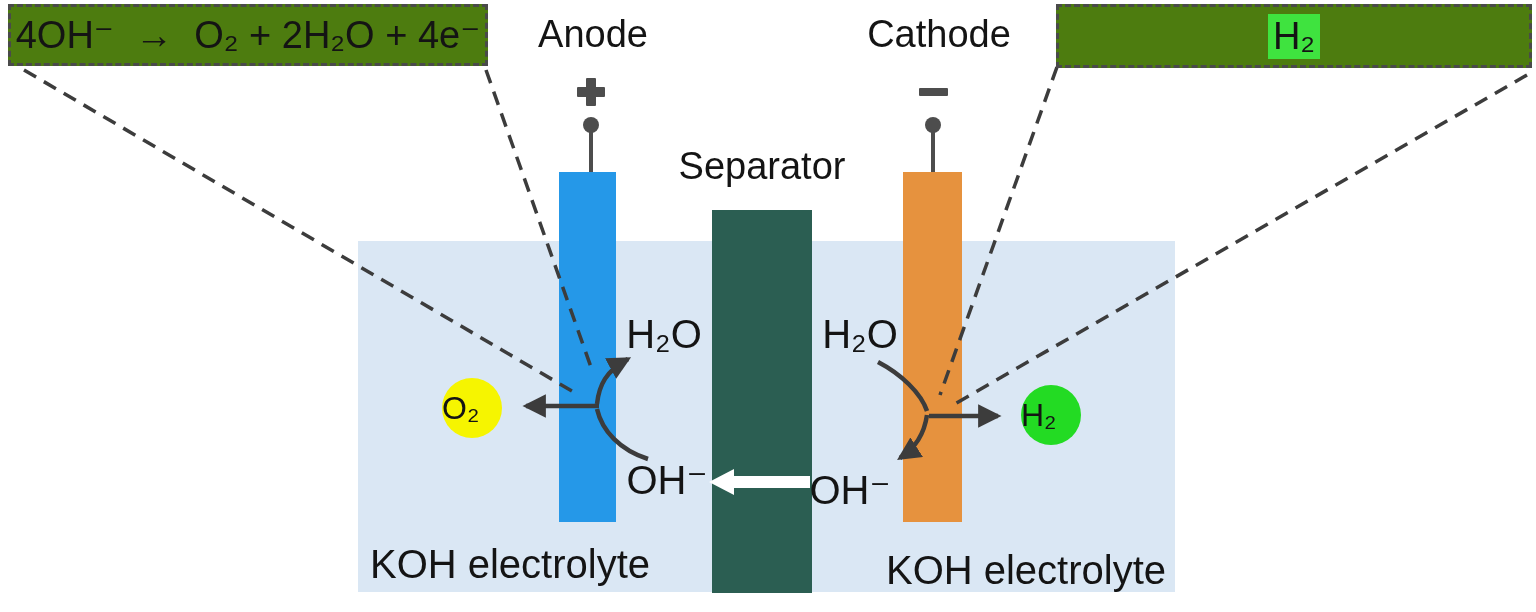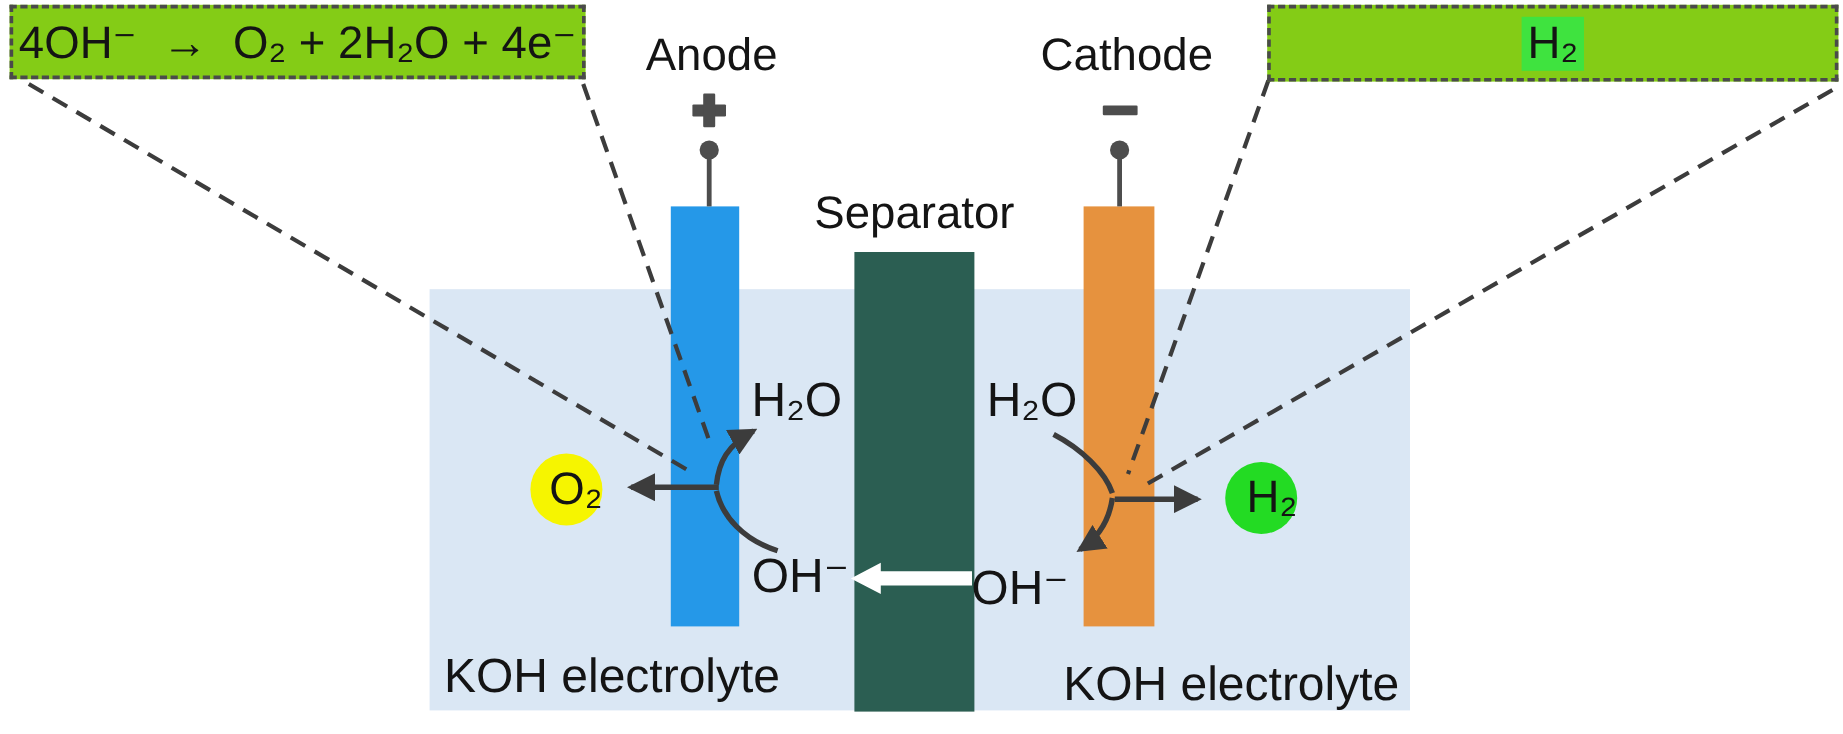--- a/index.html
+++ b/index.html
@@ -14,43 +14,43 @@
   .electrolyte { left:358px; top:241px; width:817px; height:351px; background:#dae7f4; }
   .electrode-anode   { left:559px; top:172px; width:57px;  height:350px; background:#2598e8; }
   .electrode-cathode { left:903px; top:172px; width:59px;  height:350px; background:#e6923e; }
   .separator-bar     { left:712px; top:210px; width:100px; height:383px; background:#2b5e52; }
 
   
   svg.overlay { position:absolute; left:0; top:0; width:1536px; height:612px; }
 
   
   .label { position:absolute; transform:translateX(-50%); white-space:nowrap; line-height:1.08; }
-  .lab38 { font-size:38px;margin-top:12px; }
+  .lab38 { font-size:38px; }
   .lab40 { font-size:40px; }
   .anode-label    { left:593px;  top:14px; }
   .cathode-label  { left:939px;  top:14px; }
   .separator-label{ left:762px;  top:146px; }
   .koh-left  { left:510px;  top:543px; }
   .koh-right { left:1026px; top:549px; }
   .h2o-anode   { left:664px; top:313px; }
   .oh-anode    { left:667px; top:459px; }
   .h2o-cathode { left:860px; top:313px; }
   .oh-cathode  { left:850px; top:469px; }
 
   
   .bubble {
     position:absolute; width:60px; height:60px; border-radius:50%;
-    display:flex; align-items:center; justify-content:flex-end; font-size:38px;
+    display:flex; align-items:center; justify-content:flex-start; font-size:32px;
   }
   .o2-bubble { left:442px; top:378px; background:#f6f500; }
   .h2-bubble { left:1021px; top:385px; background:#23db23; }
 
   
   .eq-box {
-    position:absolute; border:3px dashed #4a4a4a; background:#84cc16;
+    position:absolute; border:3px dashed #4a4a4a; background:#4d7c0f;
     display:flex; align-items:center; justify-content:center;
     font-size:38px; white-space:pre;
   }
   .eq-anode   { left:8px;    top:4px; width:474px; height:56px; }
   .eq-cathode { left:1056px; top:4px; width:470px; height:58px; }
   .hl-h2 { background:#3fe33f; padding:1px 5px; white-space:pre; }
 </style>
 </head>
 <body>
 

